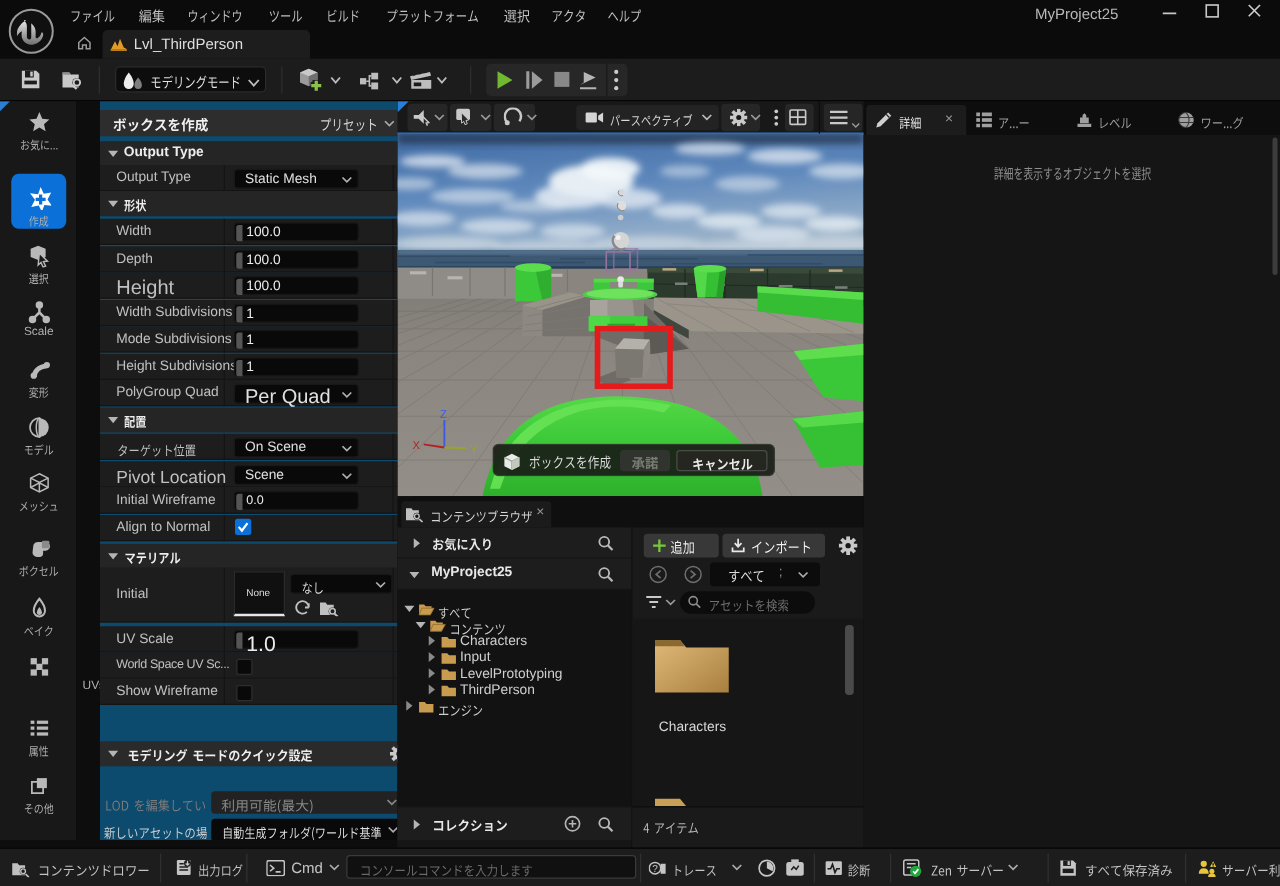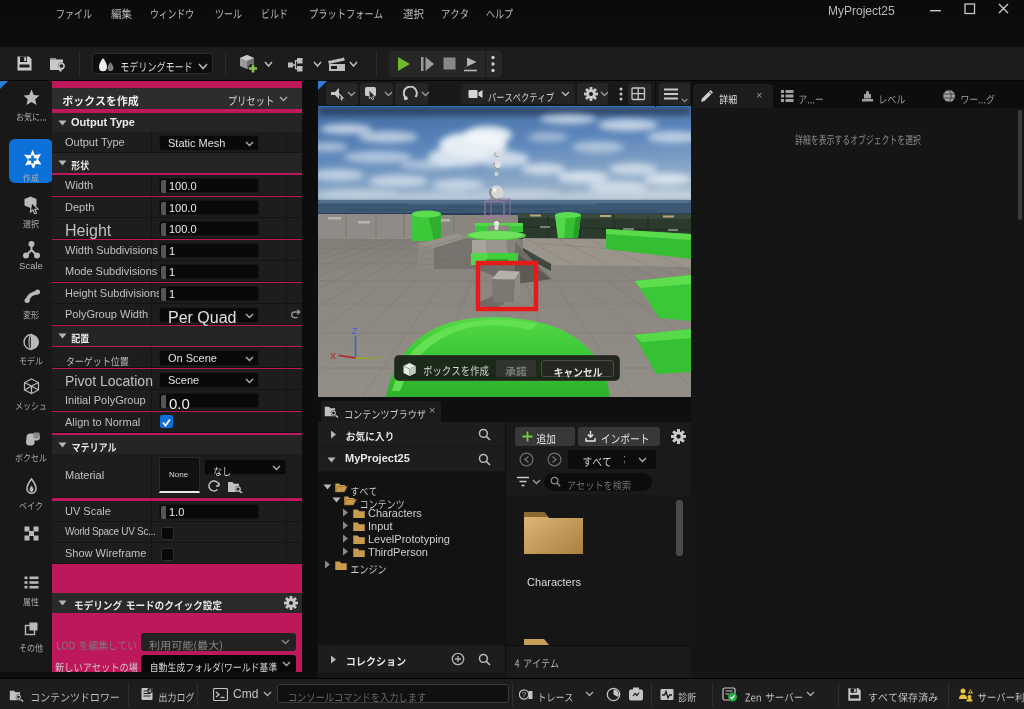--- a/index.html
+++ b/index.html
@@ -65,20 +65,42 @@
       <svg class="abs" style="left:930px;top:6px" width="12" height="10">
         <rect x="0" y="4" width="11" height="1.4" fill="#c8c8c8"></rect>
       </svg>
       <svg class="abs" style="left:964px;top:3px" width="12" height="12">
         <rect x="1" y="1" width="9.5" height="9.5" fill="none" stroke="#c8c8c8" stroke-width="1.3"></rect>
       </svg>
       <svg class="abs" style="left:998px;top:3px" width="12" height="12">
         <path d="M1 1 L10 10 M10 1 L1 10" stroke="#c8c8c8" stroke-width="1.4"></path>
       </svg>
     </div>
+    <div class="abs" style="left:0;top:22px;width:1024px;height:25px;background:#0b0b0b">
+      <svg class="abs" style="left:6px;top:-16px;z-index:5" width="38" height="38" viewBox="0 0 38 38">
+<circle cx="19" cy="19" r="17.2" fill="#101010" stroke="#9a9a9a" stroke-width="1.6"></circle>
+<defs>
+          <linearGradient id="ulog" x1="0" y1="0" x2="0" y2="1">
+            <stop offset="0" stop-color="#e8e8e8"></stop>
+            <stop offset="1" stop-color="#707070"></stop>
+          </linearGradient>
+        </defs>
+<path d="M13 10 q3 2.5 2.5 7 l0 6 q0 2.5 2 2.5 q1.5 0 1.5 -2 l0 -11 q3.5 3 3.5 6.5 l0 4.5 q0 1.5 1.5 1 q2.5 -1.5 3.5 -5 q1.5 1 1 3 q-1.5 5.5 -7.5 7 q-5 1 -8 -2.5 q-2.5 -3 -1.5 -8 q-3 1.5 -3.5 4 q-1.5 -4 1.5 -8 q2 -3 5.5 -5z" fill="url(#ulog)"></path>
+      </svg>
+      <svg class="abs" style="left:61px;top:6px" width="13" height="13" viewBox="0 0 13 13">
+        <path d="M2 6 L6.5 2 L11 6 L11 11 L8 11 L8 8 L5 8 L5 11 L2 11 Z" fill="none" stroke="#9a9a9a" stroke-width="1.2"></path>
+      </svg>
+      <div class="abs" style="left:82px;top:2px;width:166px;height:23px;background:#1d1d1d;border-radius:4px 4px 0 0">
+        <svg class="abs" style="left:6px;top:5px" width="14" height="13" viewBox="0 0 14 13">
+          <path d="M1 11 L1 10 L4 4 L6 8 L8 2 L11 9 L13 10 L13 11 Z" fill="#e39b26"></path>
+          <rect x="0.5" y="10.2" width="13" height="1.6" fill="#b87d1e"></rect>
+        </svg>
+        <span class="abs" style="left:25px;top:4px;color:#dedede;font-size:12px">Lvl_ThirdPerson</span>
+      </div>
+    </div>
     <div class="abs" style="left:0;top:47px;width:1024px;height:34px;background:#1c1c1c;border-bottom:1px solid #050505">
       <svg class="abs" style="left:16px;top:8px" width="17" height="17" viewBox="0 0 17 17">
         <path d="M1.5 1.5 L13 1.5 L15.5 4 L15.5 15.5 L1.5 15.5 Z" fill="#c9c9c9"></path>
         <rect x="4" y="1.5" width="7" height="5.5" fill="#1c1c1c"></rect>
         <rect x="8.2" y="2.3" width="2" height="3.8" fill="#c9c9c9"></rect>
         <rect x="3.5" y="9.5" width="10" height="3" fill="#1c1c1c"></rect>
       </svg>
       <svg class="abs" style="left:49px;top:8px" width="19" height="17" viewBox="0 0 19 17">
         <path d="M1 3 L6.5 3 L8 5 L8 4.5 L14 4.5 L14 15 L1 15 Z" fill="#c9c9c9"></path>
         <path d="M1 3 L6.5 3 L7.8 4.7 L1 4.7 Z" fill="#8f8f8f"></path>
@@ -278,21 +300,21 @@
       <div class="abs" style="left:0;top:537px;width:62px;height:20px;text-align:center"><svg width="19" height="20" viewBox="-0.5 -1 19 19">
           <rect x="3" y="6" width="9" height="9" fill="none" stroke="#b9b9b9" stroke-width="1.4"></rect>
           <rect x="7" y="3" width="8" height="8" fill="#b9b9b9"></rect>
         </svg></div>
       <div class="abs" style="left:0;top:557px;width:62px;text-align:center;color:#b0b0b0"><svg class="jp" width="24" height="11" viewBox="0 -8.36 24 10.64" style="vertical-align:-2.3px;" fill="currentColor">
           <use href="#q45" transform="translate(0.0 0) scale(0.0080 -0.0095)"></use>
           <use href="#q46" transform="translate(8.0 0) scale(0.0080 -0.0095)"></use>
           <use href="#q47" transform="translate(16.0 0) scale(0.0080 -0.0095)"></use>
         </svg></div>
     </div>
-    <div class="abs" style="left:52px;top:81px;width:250px;height:591px;background:#be185d;overflow:hidden">
+    <div class="abs" style="left:80px;top:81px;width:250px;height:591px;background:#0c4a6e;overflow:hidden">
       <div class="abs" style="left:0;top:7px;width:250px;height:21px;background:#2d2d2d">
         <span class="abs" style="left:9px;top:3px;color:#f0f0f0"><svg class="jp" width="79" height="13" viewBox="0 -10.56 79 13.44" style="vertical-align:-2.9px;" fill="currentColor">
             <use href="#q48" transform="translate(0.0 0) scale(0.0113 -0.0120)"></use>
             <use href="#q49" transform="translate(11.3 0) scale(0.0113 -0.0120)"></use>
             <use href="#q50" transform="translate(22.6 0) scale(0.0113 -0.0120)"></use>
             <use href="#q51" transform="translate(33.9 0) scale(0.0113 -0.0120)"></use>
             <use href="#q52" transform="translate(45.1 0) scale(0.0113 -0.0120)"></use>
             <use href="#q53" transform="translate(56.4 0) scale(0.0113 -0.0120)"></use>
             <use href="#q54" transform="translate(67.7 0) scale(0.0113 -0.0120)"></use>
           </svg></span>
@@ -376,21 +398,21 @@
       <div class="abs" style="left:99px;top:201.5px;width:1px;height:21px;background:#141414"></div>
       <div class="abs" style="left:234px;top:201.5px;width:1px;height:21px;background:#141414"></div>
       <span class="abs" style="left:13px;top:205.5px;color:#c0c0c0;font-size:11px">Height Subdivisions</span>
       <div class="abs" style="left:107px;top:204.5px;width:100px;height:15px;background:#090909;border-radius:3px;border:1px solid #151515">
         <div class="abs" style="left:1px;top:1px;width:5px;height:13px;background:#555;border-radius:2px 0 0 2px"></div>
         <span class="abs" style="left:9px;top:1px;color:#ededed;font-size:11px">1</span>
       </div>
       <div class="abs" style="left:0;top:223px;width:250px;height:21px;background:#1d1d1d;border-bottom:1px solid #141414"></div>
       <div class="abs" style="left:99px;top:223px;width:1px;height:21px;background:#141414"></div>
       <div class="abs" style="left:234px;top:223px;width:1px;height:21px;background:#141414"></div>
-      <span class="abs" style="left:13px;top:227px;color:#c0c0c0;font-size:11px">PolyGroup Width</span>
+      <span class="abs" style="left:13px;top:227px;color:#c0c0c0;font-size:11px">PolyGroup Quad</span>
       <div class="abs" style="left:107px;top:226px;width:100px;height:16px;background:#090909;border-radius:3px;border:1px solid #181818">
         <span class="abs" style="left:8px;top:1px;color:#e0e0e0;font-size:16px">Per Quad</span>
         <svg class="abs" style="left:85px;top:5px" width="9.0" height="6.0" viewBox="0 0 9 6">
           <path d="M1 1 L4.5 4.5 L8 1" fill="none" stroke="#b0b0b0" stroke-width="1.4"></path>
         </svg>
       </div>
       <svg class="abs" style="left:239px;top:228px" width="11" height="11" viewBox="0 0 11 11">
         <path d="M9 3 L3.5 3 a2.8 2.8 0 0 0 0 5.6 L6.5 8.6 M9 3 L6.3 0.8 M9 3 L6.3 5.2" fill="none" stroke="#999" stroke-width="1.3"></path>
       </svg>
       <div class="abs" style="left:0;top:245px;width:250px;height:20px;background:#252525">
@@ -426,24 +448,24 @@
       <span class="abs" style="left:13px;top:292px;color:#c0c0c0;font-size:14px">Pivot Location</span>
       <div class="abs" style="left:107px;top:291px;width:100px;height:16px;background:#090909;border-radius:3px;border:1px solid #181818">
         <span class="abs" style="left:8px;top:1px;color:#e0e0e0;font-size:11px">Scene</span>
         <svg class="abs" style="left:85px;top:5px" width="9.0" height="6.0" viewBox="0 0 9 6">
           <path d="M1 1 L4.5 4.5 L8 1" fill="none" stroke="#b0b0b0" stroke-width="1.4"></path>
         </svg>
       </div>
       <div class="abs" style="left:0;top:309px;width:250px;height:21px;background:#1d1d1d;border-bottom:1px solid #141414"></div>
       <div class="abs" style="left:99px;top:309px;width:1px;height:21px;background:#141414"></div>
       <div class="abs" style="left:234px;top:309px;width:1px;height:21px;background:#141414"></div>
-      <span class="abs" style="left:13px;top:313px;color:#c0c0c0;font-size:11px">Initial PolyGroup</span>
+      <span class="abs" style="left:13px;top:313px;color:#c0c0c0;font-size:11px">Initial Wireframe</span>
       <div class="abs" style="left:107px;top:312px;width:100px;height:15px;background:#090909;border-radius:3px;border:1px solid #151515">
         <div class="abs" style="left:1px;top:1px;width:5px;height:13px;background:#555;border-radius:2px 0 0 2px"></div>
-        <span class="abs" style="left:9px;top:1px;color:#ededed;font-size:15px">0.0</span>
+        <span class="abs" style="left:9px;top:1px;color:#ededed;font-size:10px">0.0</span>
       </div>
       <div class="abs" style="left:0;top:331px;width:250px;height:21px;background:#1d1d1d;border-bottom:1px solid #141414"></div>
       <div class="abs" style="left:99px;top:331px;width:1px;height:21px;background:#141414"></div>
       <div class="abs" style="left:234px;top:331px;width:1px;height:21px;background:#141414"></div>
       <span class="abs" style="left:13px;top:335px;color:#c0c0c0;font-size:11px">Align to Normal</span>
       <div class="abs" style="left:108px;top:334px;width:13px;height:13px;background:#0b70d8;border-radius:2px"><svg width="13" height="13">
           <path d="M3 6.5 L5.5 9.5 L10 3.5" fill="none" stroke="#fff" stroke-width="1.8"></path>
         </svg></div>
       <div class="abs" style="left:0;top:354px;width:250px;height:20px;background:#252525">
         <svg class="abs" style="left:6px;top:6px" width="9" height="9" viewBox="0 0 9 9">
@@ -453,21 +475,21 @@
             <use href="#q62" transform="translate(0.0 0) scale(0.0092 -0.0110)"></use>
             <use href="#q63" transform="translate(9.2 0) scale(0.0092 -0.0110)"></use>
             <use href="#q64" transform="translate(18.5 0) scale(0.0092 -0.0110)"></use>
             <use href="#q65" transform="translate(27.7 0) scale(0.0092 -0.0110)"></use>
             <use href="#q66" transform="translate(37.0 0) scale(0.0092 -0.0110)"></use>
           </svg></span>
       </div>
       <div class="abs" style="left:0;top:373px;width:250px;height:44px;background:#1d1d1d;border-bottom:1px solid #141414"></div>
       <div class="abs" style="left:99px;top:373px;width:1px;height:44px;background:#141414"></div>
       <div class="abs" style="left:234px;top:373px;width:1px;height:44px;background:#141414"></div>
-      <span class="abs" style="left:13px;top:388px;color:#c0c0c0;font-size:11px">Material</span>
+      <span class="abs" style="left:13px;top:388px;color:#c0c0c0;font-size:11px">Initial</span>
       <div class="abs" style="left:107px;top:376px;width:41px;height:36px;background:#101010;border:1px solid #2a2a2a;border-bottom:2px solid #e8e8e8">
         <span class="abs" style="left:9px;top:12px;color:#dcdcdc;font-size:8px">None</span>
       </div>
       <div class="abs" style="left:152px;top:378px;width:82px;height:16px;background:#090909;border-radius:3px;border:1px solid #181818">
         <span class="abs" style="left:8px;top:1px;color:#e0e0e0"><svg class="jp" width="18" height="12" viewBox="0 -9.68 18 12.32" style="vertical-align:-2.6px;" fill="currentColor">
             <use href="#q67" transform="translate(0.0 0) scale(0.0092 -0.0110)"></use>
             <use href="#q68" transform="translate(9.2 0) scale(0.0092 -0.0110)"></use>
           </svg></span>
         <svg class="abs" style="left:67px;top:5px" width="9.0" height="6.0" viewBox="0 0 9 6">
           <path d="M1 1 L4.5 4.5 L8 1" fill="none" stroke="#b0b0b0" stroke-width="1.4"></path>
@@ -481,21 +503,21 @@
         <circle cx="11" cy="9" r="3.1" fill="#1d1d1d"></circle>
         <circle cx="11" cy="9" r="2.2" fill="none" stroke="#c0c0c0" stroke-width="1.3"></circle>
         <rect x="12.7" y="10.5" width="3.4" height="1.6" transform="rotate(40 13 11)" fill="#c0c0c0"></rect>
       </svg>
       <div class="abs" style="left:0;top:420px;width:250px;height:21px;background:#1d1d1d;border-bottom:1px solid #141414"></div>
       <div class="abs" style="left:99px;top:420px;width:1px;height:21px;background:#141414"></div>
       <div class="abs" style="left:234px;top:420px;width:1px;height:21px;background:#141414"></div>
       <span class="abs" style="left:13px;top:424px;color:#c0c0c0;font-size:11px">UV Scale</span>
       <div class="abs" style="left:107px;top:423px;width:100px;height:15px;background:#090909;border-radius:3px;border:1px solid #151515">
         <div class="abs" style="left:1px;top:1px;width:5px;height:13px;background:#555;border-radius:2px 0 0 2px"></div>
-        <span class="abs" style="left:9px;top:1px;color:#ededed;font-size:11px">1.0</span>
+        <span class="abs" style="left:9px;top:1px;color:#ededed;font-size:17px">1.0</span>
       </div>
       <div class="abs" style="left:0;top:441px;width:250px;height:21px;background:#1d1d1d;border-bottom:1px solid #141414"></div>
       <div class="abs" style="left:99px;top:441px;width:1px;height:21px;background:#141414"></div>
       <div class="abs" style="left:234px;top:441px;width:1px;height:21px;background:#141414"></div>
       <span class="abs" style="left:13px;top:445px;color:#c0c0c0;font-size:10px;letter-spacing:-0.3px">World Space UV Sc...</span>
       <div class="abs" style="left:109px;top:446px;width:13px;height:13px;background:#090909;border:1px solid #2e2e2e;border-radius:2px"></div>
       <div class="abs" style="left:0;top:462px;width:250px;height:21px;background:#1d1d1d;border-bottom:1px solid #141414"></div>
       <div class="abs" style="left:99px;top:462px;width:1px;height:21px;background:#141414"></div>
       <div class="abs" style="left:234px;top:462px;width:1px;height:21px;background:#141414"></div>
       <span class="abs" style="left:13px;top:466px;color:#c0c0c0;font-size:11px">Show Wireframe</span>

